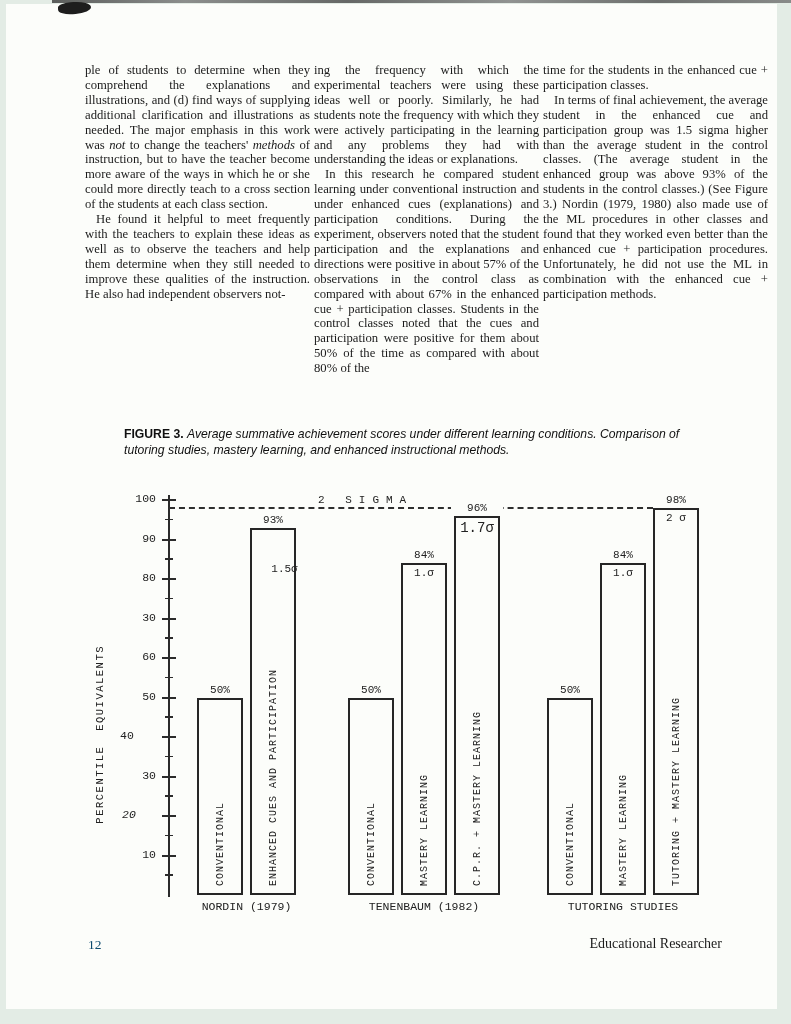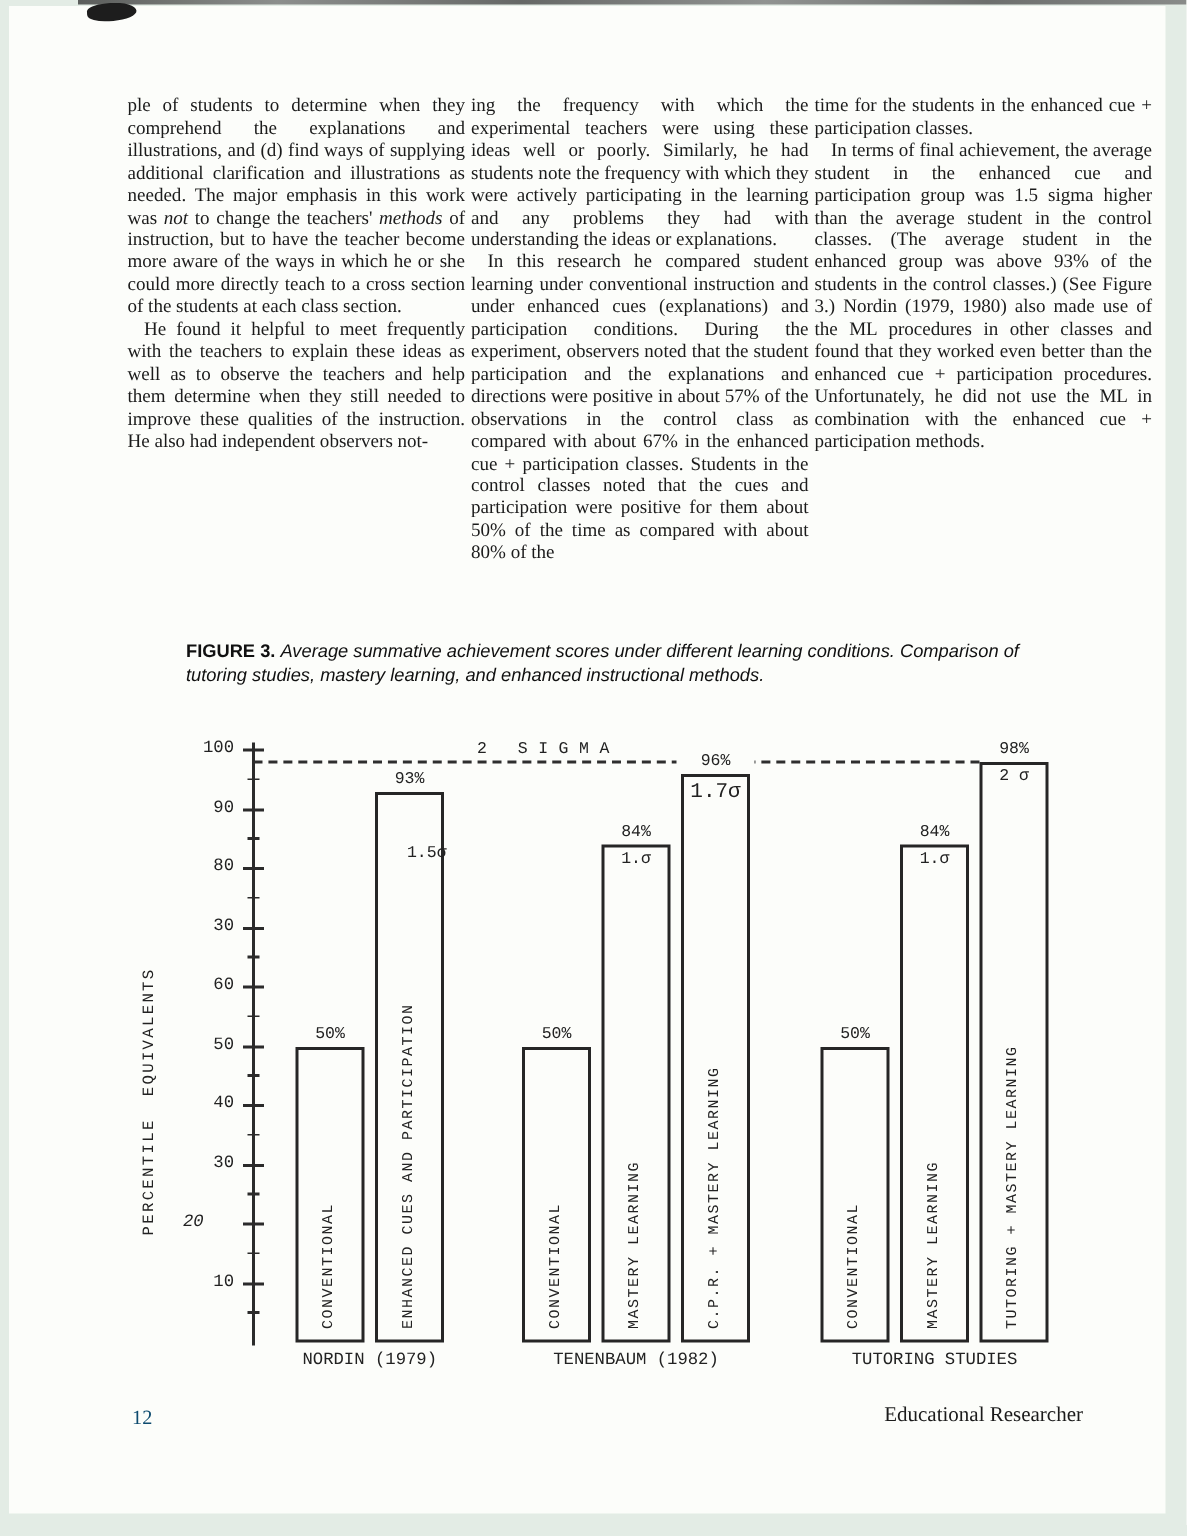--- a/index.html
+++ b/index.html
@@ -70,21 +70,21 @@
 
 <div id="figure">
     <div style="left: 168px; top: -2px; width: 2px; height: 402px; background: rgb(43, 43, 43);"></div>
     <div style="left: 162px; top: 357.5px; width: 14px; height: 2px; background: rgb(43, 43, 43);"></div>
     <div class="cm" style="left: 122px; top: 350.5px; width: 34px; text-align: right; font-size: 11.5px; line-height: 14px;">10</div>
     <div style="left: 162px; top: 318px; width: 14px; height: 2px; background: rgb(43, 43, 43);"></div>
     <div class="cm" style="left: 122px; top: 311px; width: 34px; font-size: 11.5px; line-height: 14px; font-style: italic;">20</div>
     <div style="left: 162px; top: 278.5px; width: 14px; height: 2px; background: rgb(43, 43, 43);"></div>
     <div class="cm" style="left: 122px; top: 271.5px; width: 34px; text-align: right; font-size: 11.5px; line-height: 14px;">30</div>
     <div style="left: 162px; top: 239px; width: 14px; height: 2px; background: rgb(43, 43, 43);"></div>
-    <div class="cm" style="left: 122px; top: 232px; width: 34px; text-align: right; font-size: 11.5px; line-height: 14px;">40</div>
+    <div class="cm" style="left: 110px; top: 232px; width: 34px; text-align: center; font-size: 11.5px; line-height: 14px;">40</div>
     <div style="left: 162px; top: 199.5px; width: 14px; height: 2px; background: rgb(43, 43, 43);"></div>
     <div class="cm" style="left: 122px; top: 192.5px; width: 34px; text-align: right; font-size: 11.5px; line-height: 14px;">50</div>
     <div style="left: 162px; top: 160px; width: 14px; height: 2px; background: rgb(43, 43, 43);"></div>
     <div class="cm" style="left: 122px; top: 153px; width: 34px; text-align: right; font-size: 11.5px; line-height: 14px;">60</div>
     <div style="left: 162px; top: 120.5px; width: 14px; height: 2px; background: rgb(43, 43, 43);"></div>
     <div class="cm" style="left: 122px; top: 113.5px; width: 34px; text-align: right; font-size: 11.5px; line-height: 14px;">30</div>
     <div style="left: 162px; top: 81px; width: 14px; height: 2px; background: rgb(43, 43, 43);"></div>
     <div class="cm" style="left: 122px; top: 74px; width: 34px; text-align: right; font-size: 11.5px; line-height: 14px;">80</div>
     <div style="left: 162px; top: 41.5px; width: 14px; height: 2px; background: rgb(43, 43, 43);"></div>
     <div class="cm" style="left: 122px; top: 34.5px; width: 34px; text-align: right; font-size: 11.5px; line-height: 14px;">90</div>

